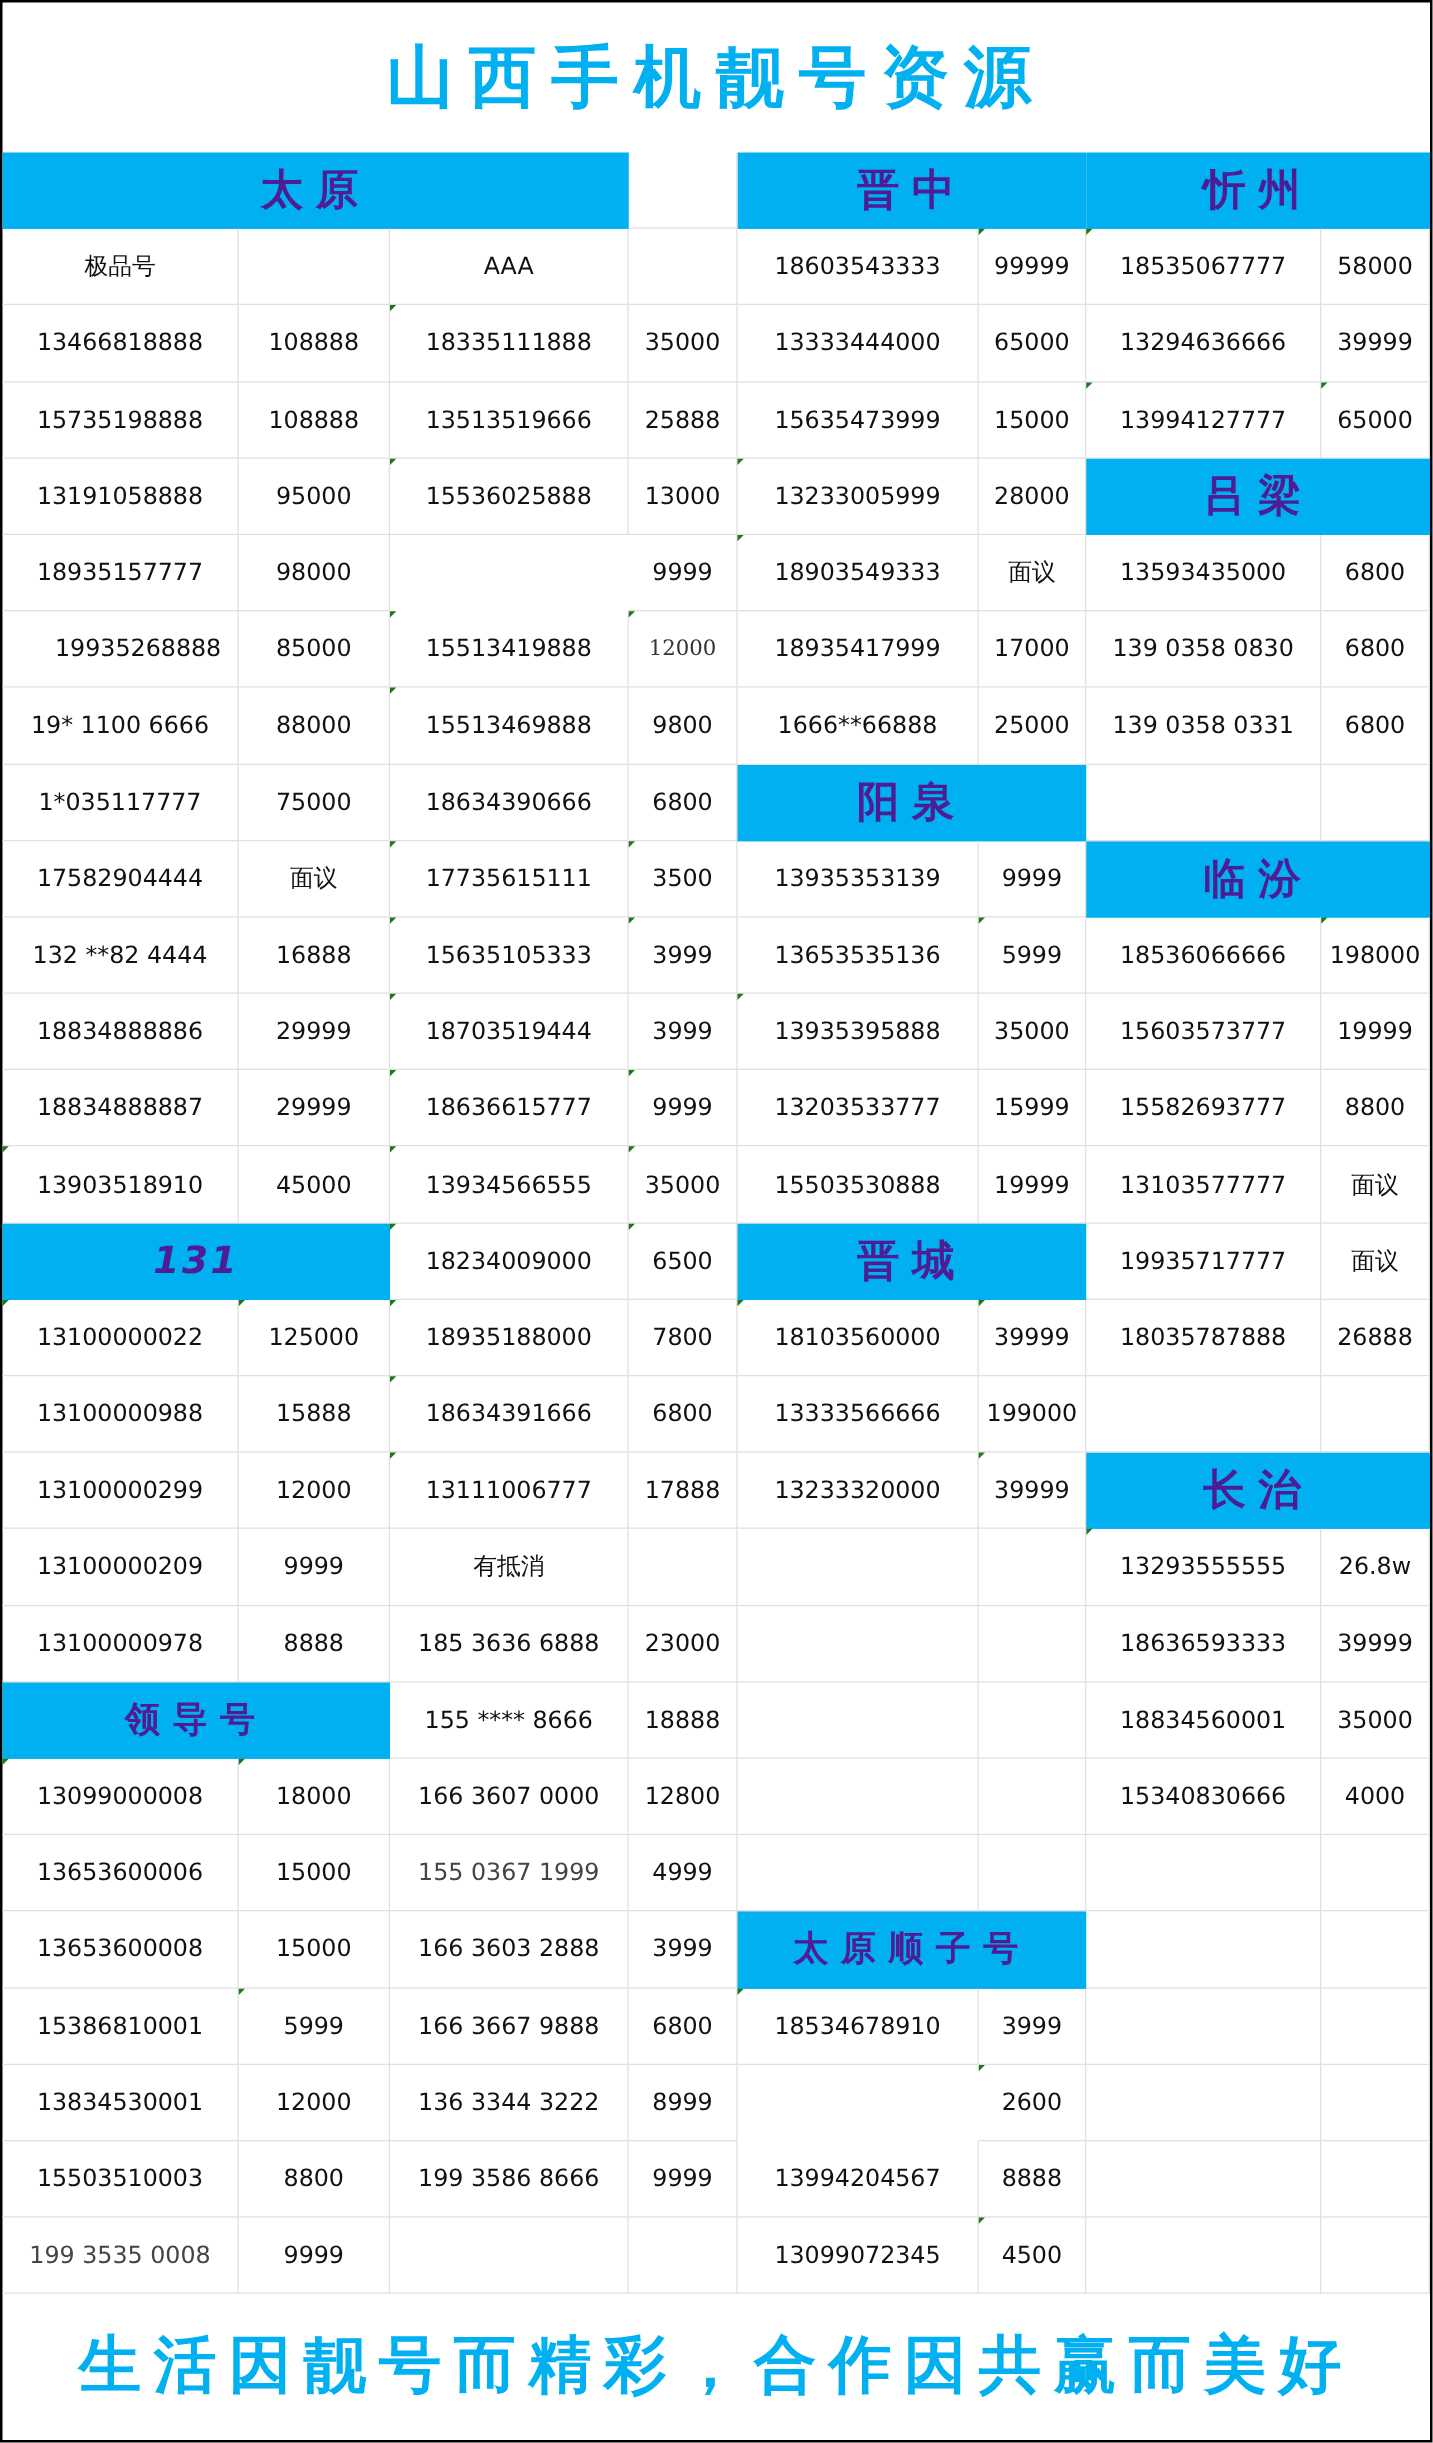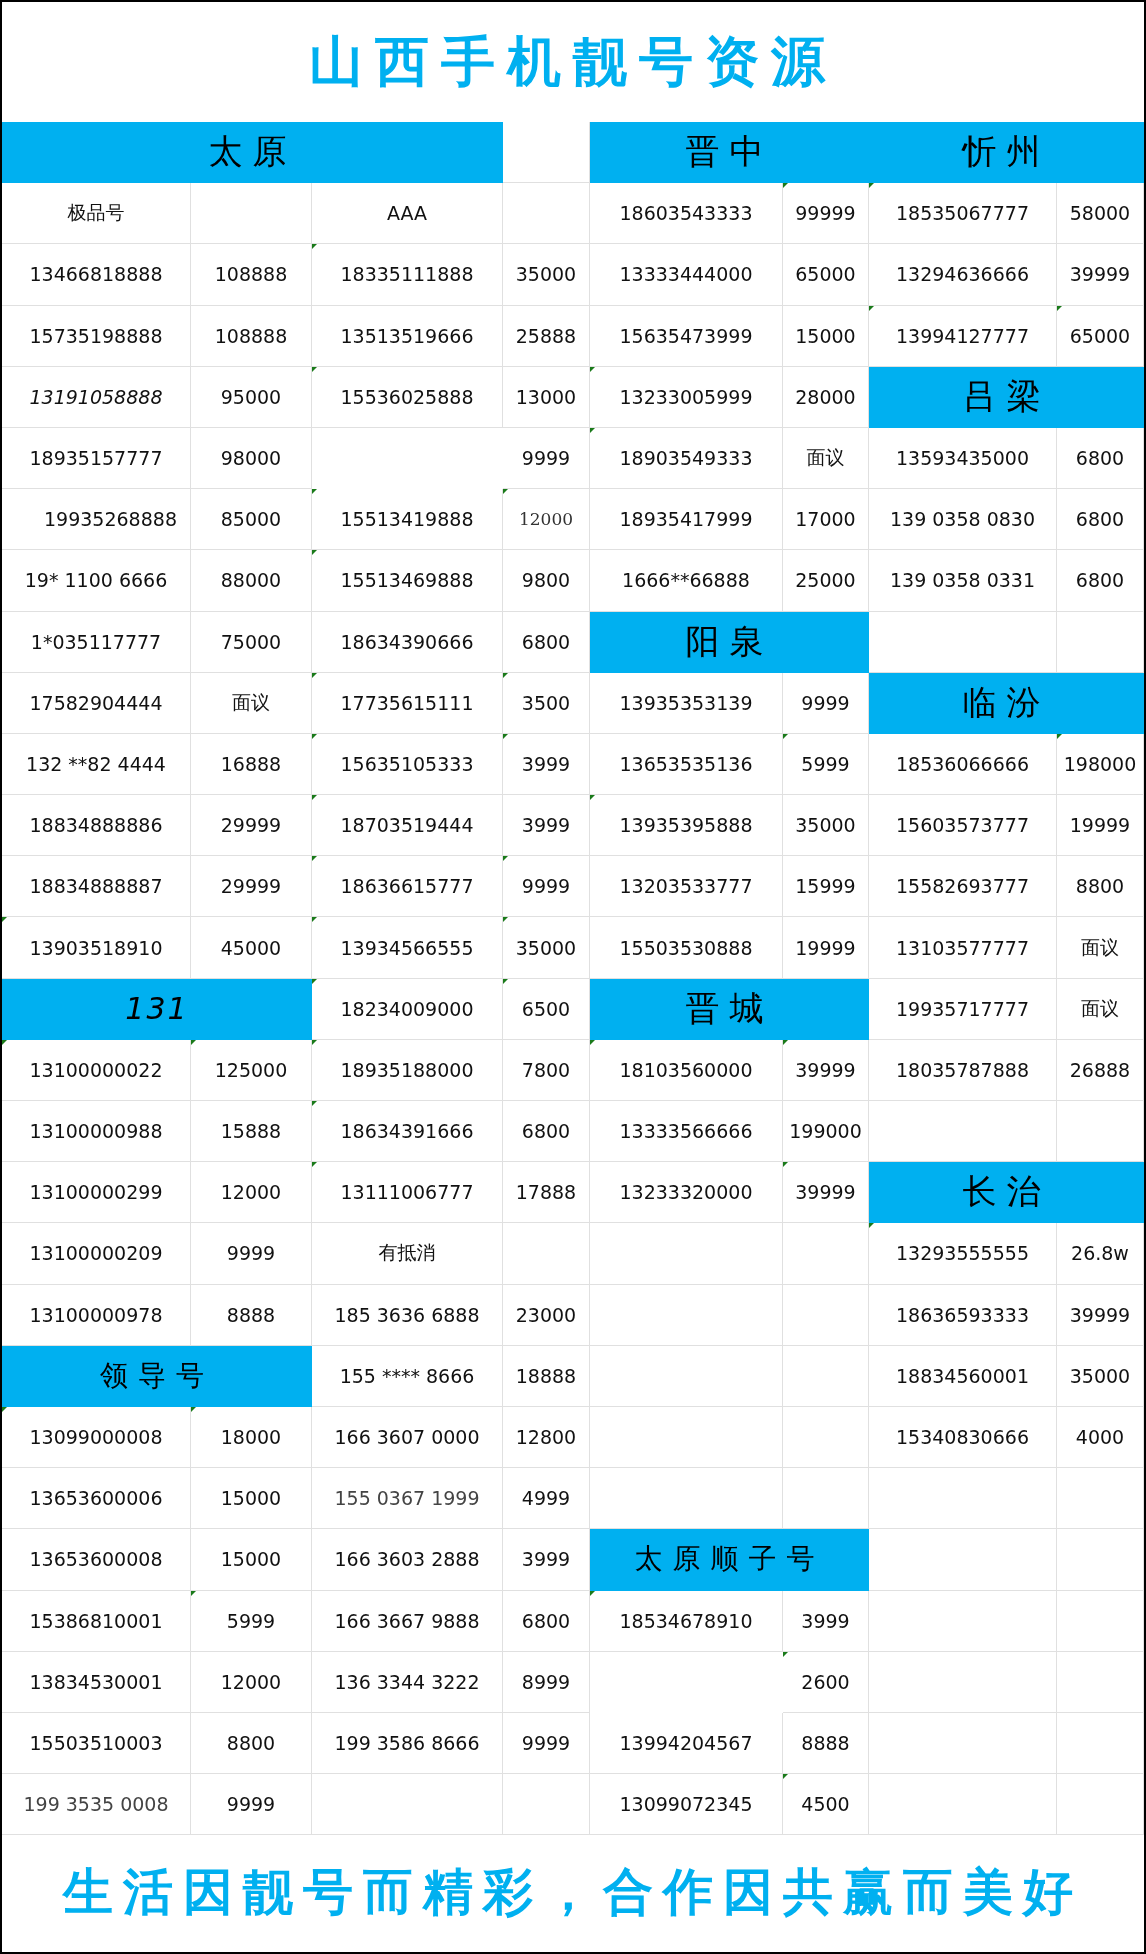--- a/index.html
+++ b/index.html
@@ -26,22 +26,22 @@
     font-family: "DejaVu Sans", sans-serif; font-size: 19px; color: #111;
     position: relative; box-sizing: border-box; white-space: nowrap;
   }
   .cell.gray { color: #444; }
   .cell.serif { font-family: "DejaVu Serif", serif; font-size: 17px; color: #333; }
   .cell.mark::before {
     content: ""; position: absolute; left: 0; top: 0;
     border-top: 5px solid #1a7a1a; border-right: 5px solid transparent;
   }
   .hdr {
-    background: #00b0f0; color: #000000; border-bottom: 1px solid #00b0f0;
-    font-family: "DejaVu Serif", serif; font-weight: normal; font-size: 34px;
+    background: #00b0f0; color: #4c1d95; border-bottom: 1px solid #00b0f0;
+    font-family: "DejaVu Serif", serif; font-weight: bold; font-size: 34px;
     letter-spacing: 10px; border-right: none;
   }
   .hdr.num { font-style: italic; font-family: "DejaVu Sans", sans-serif; font-size: 30px; letter-spacing: 2px; }
   .hdr.small { font-size: 28px; }
   .footer {
     position: absolute; left: 0; top: 1830px; width: 1142px; height: 120px;
     display: flex; align-items: center; justify-content: center;
     color: #00b0f0; font-family: "DejaVu Serif", serif; font-weight: bold;
     font-size: 50px; letter-spacing: 10px;
   }
@@ -55,21 +55,21 @@
   <div class="grid" id="grid">
       <div class="cell hdr " style="grid-area: 1 / 1 / auto / span 3;">太原</div>
       <div class="cell hdr " style="grid-area: 1 / 5 / auto / span 2;">晋中</div>
       <div class="cell hdr " style="grid-area: 1 / 7 / auto / span 2;">忻州</div>
       <div class="cell " style="grid-area: 2 / 1 / auto / span 1;">极品号</div>
       <div class="cell " style="grid-area: 2 / 3 / auto / span 1;">AAA</div>
       <div class="cell " style="grid-area: 3 / 1 / auto / span 1;">13466818888</div>
       <div class="cell " style="grid-area: 3 / 2 / auto / span 1;">108888</div>
       <div class="cell " style="grid-area: 4 / 1 / auto / span 1;">15735198888</div>
       <div class="cell " style="grid-area: 4 / 2 / auto / span 1;">108888</div>
-      <div class="cell " style="grid-area: 5 / 1 / auto / span 1; font-style: italic;">13191058888</div>
+      <div class="cell " style="grid-area: 5 / 1 / auto / span 1;">13191058888</div>
       <div class="cell " style="grid-area: 5 / 2 / auto / span 1;">95000</div>
       <div class="cell " style="grid-area: 6 / 1 / auto / span 1;">18935157777</div>
       <div class="cell " style="grid-area: 6 / 2 / auto / span 1;">98000</div>
       <div class="cell " style="grid-area: 7 / 1 / auto / span 1; padding-left: 29px;">19935268888</div>
       <div class="cell " style="grid-area: 7 / 2 / auto / span 1;">85000</div>
       <div class="cell " style="grid-area: 8 / 1 / auto / span 1;">19* 1100 6666</div>
       <div class="cell " style="grid-area: 8 / 2 / auto / span 1;">88000</div>
       <div class="cell " style="grid-area: 9 / 1 / auto / span 1;">1*035117777</div>
       <div class="cell " style="grid-area: 9 / 2 / auto / span 1;">75000</div>
       <div class="cell " style="grid-area: 10 / 1 / auto / span 1;">17582904444</div>

